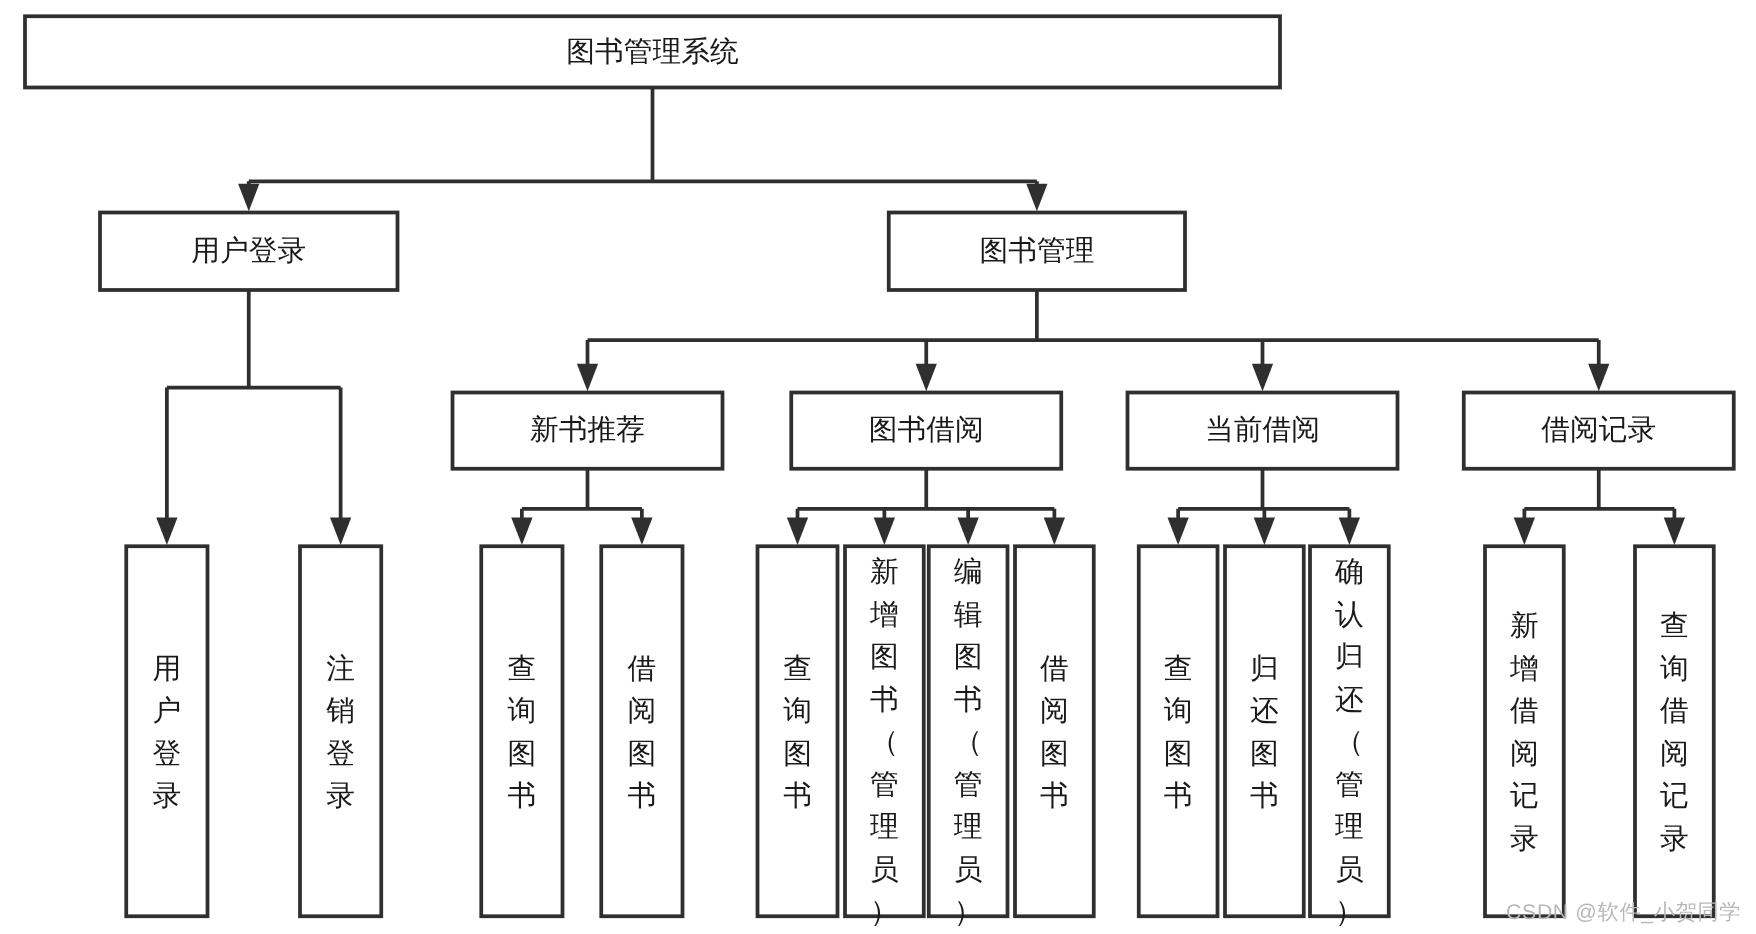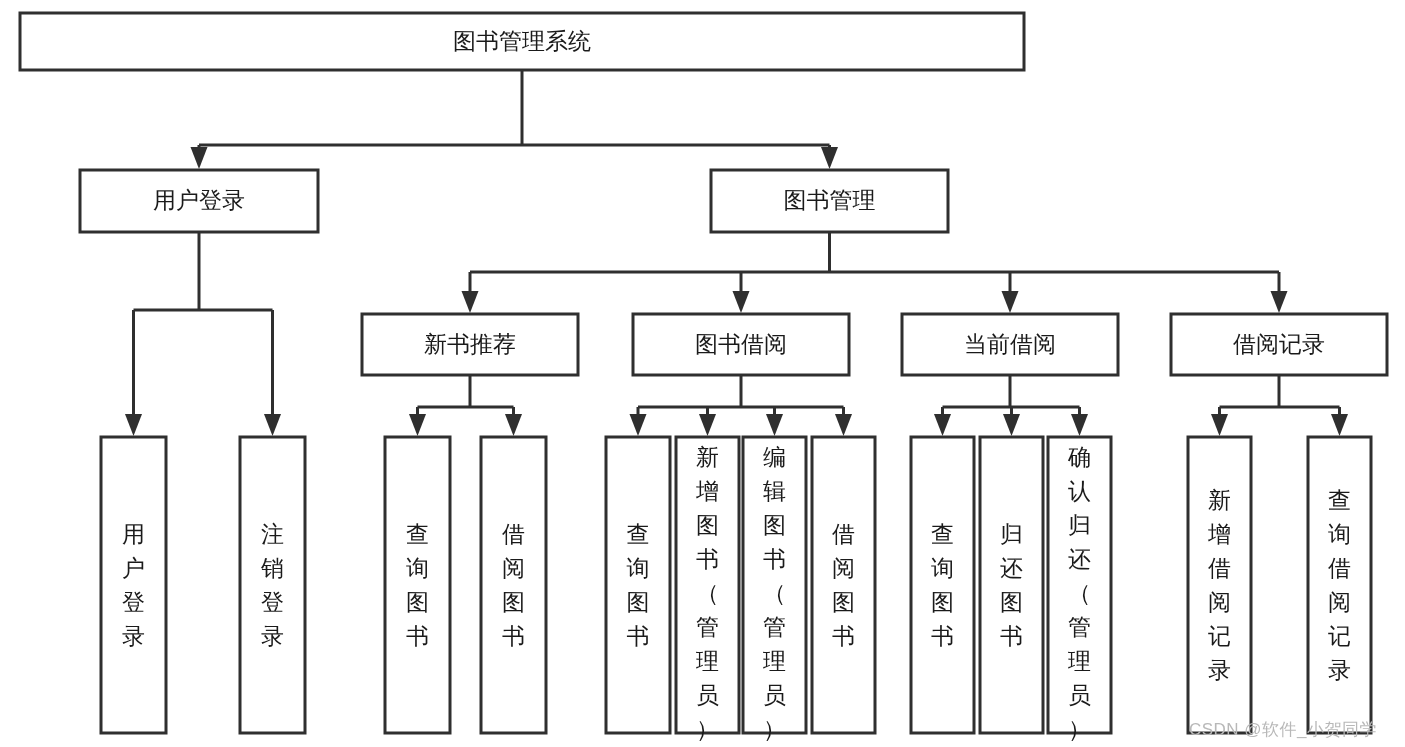--- a/index.html
+++ b/index.html
@@ -42,21 +42,21 @@
   }
   .node-label {
     font-family: "Liberation Sans", "DejaVu Sans", sans-serif;
     fill: #1a1a1a;
     font-size: 23px;
     text-anchor: middle;
     dominant-baseline: middle;
   }
   .watermark {
     position: absolute;
-    right: 28px;
+    right: 12px;
     bottom: 6px;
     font-family: "Liberation Sans", "DejaVu Sans", sans-serif;
     font-size: 17px;
     color: #b8b8b8;
     letter-spacing: 0.5px;
     white-space: nowrap;
     pointer-events: none;
     text-align: center;
   }
 </style>

